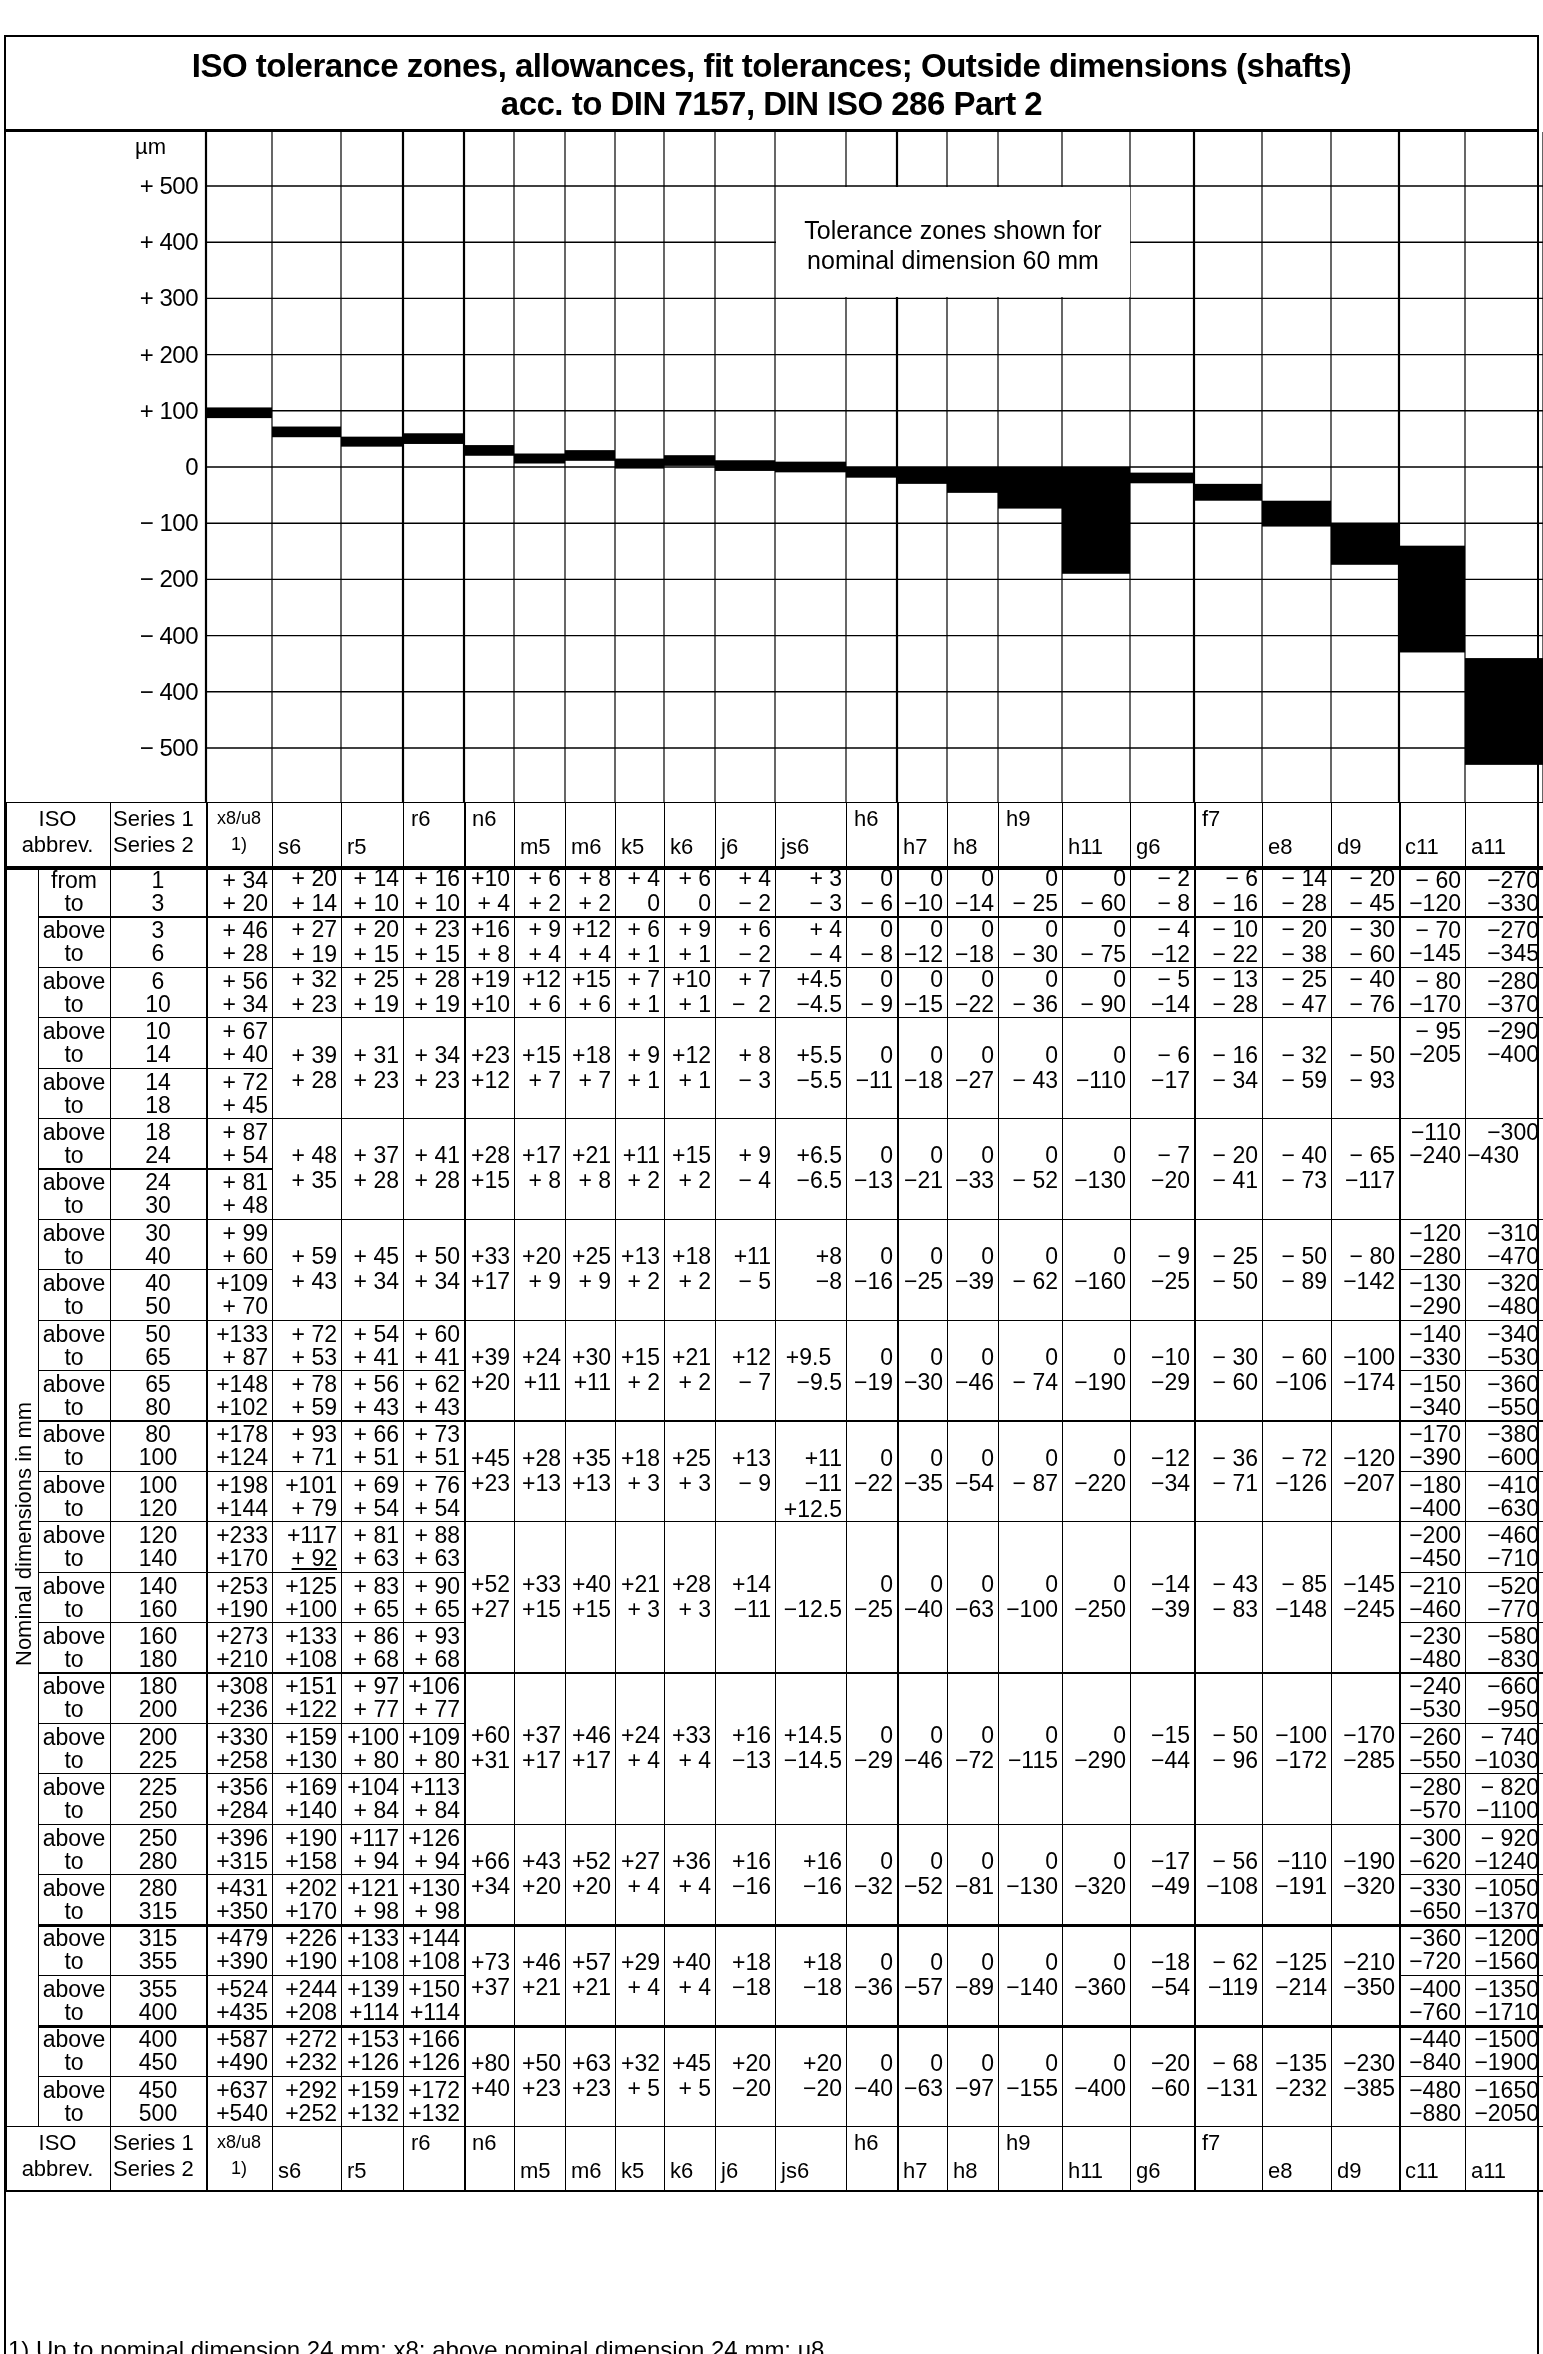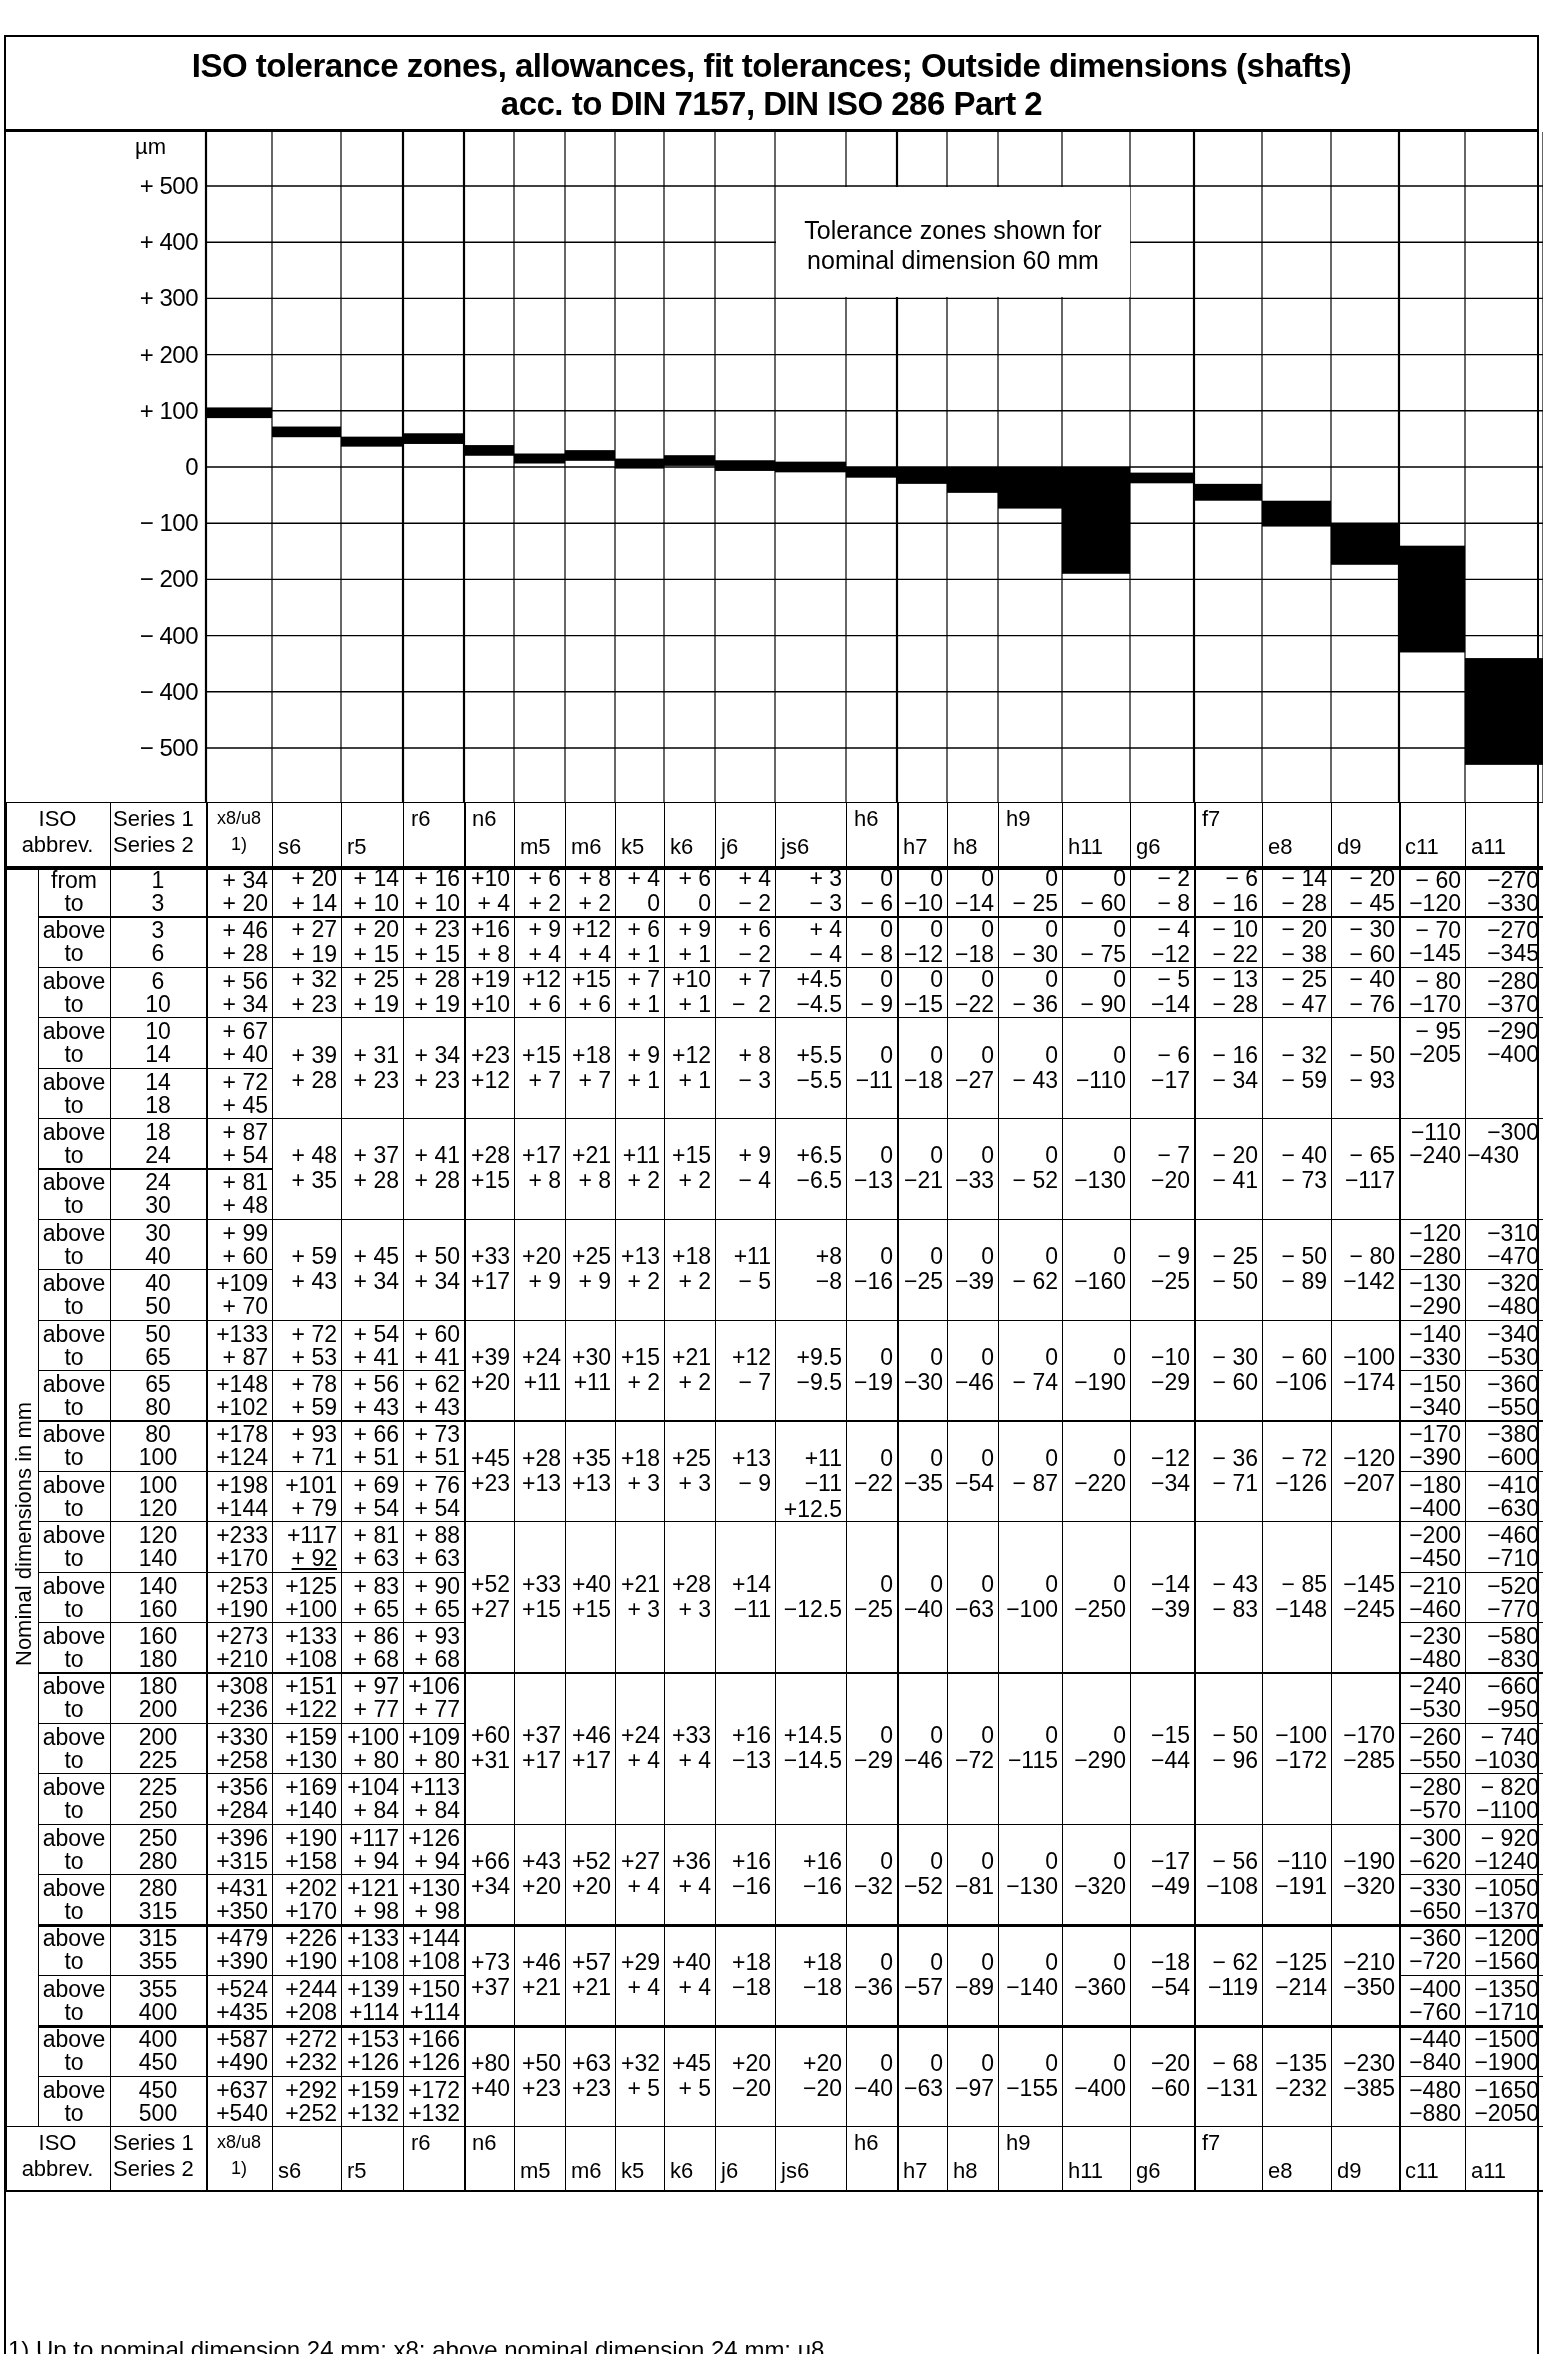--- a/index.html
+++ b/index.html
@@ -778,21 +778,21 @@
     <div class="cell num" style="left: 514px; top: 1345px; width: 51px;">+24</div>
     <div class="cell num" style="left: 514px; top: 1370px; width: 51px;">+11</div>
     <div class="cell num" style="left: 565px; top: 1345px; width: 50px;">+30</div>
     <div class="cell num" style="left: 565px; top: 1370px; width: 50px;">+11</div>
     <div class="cell num" style="left: 615px; top: 1345px; width: 49px;">+15</div>
     <div class="cell num" style="left: 615px; top: 1370px; width: 49px;">+ 2</div>
     <div class="cell num" style="left: 664px; top: 1345px; width: 51px;">+21</div>
     <div class="cell num" style="left: 664px; top: 1370px; width: 51px;">+ 2</div>
     <div class="cell num" style="left: 715px; top: 1345px; width: 60px;">+12</div>
     <div class="cell num" style="left: 715px; top: 1370px; width: 60px;">− 7</div>
-    <div class="cell num" style="left: 775px; top: 1345px; width: 71px;">+9.5</div>
+    <div class="cell num" style="left: 775px; top: 1345px; width: 71px; text-align: center;">+9.5</div>
     <div class="cell num" style="left: 775px; top: 1370px; width: 71px;">−9.5</div>
     <div class="cell num" style="left: 846px; top: 1345px; width: 51px;">0</div>
     <div class="cell num" style="left: 846px; top: 1370px; width: 51px;">−19</div>
     <div class="cell num" style="left: 897px; top: 1345px; width: 50px;">0</div>
     <div class="cell num" style="left: 897px; top: 1370px; width: 50px;">−30</div>
     <div class="cell num" style="left: 947px; top: 1345px; width: 51px;">0</div>
     <div class="cell num" style="left: 947px; top: 1370px; width: 51px;">−46</div>
     <div class="cell num" style="left: 998px; top: 1345px; width: 64px;">0</div>
     <div class="cell num" style="left: 998px; top: 1370px; width: 64px;">− 74</div>
     <div class="cell num" style="left: 1062px; top: 1345px; width: 68px;">0</div>

